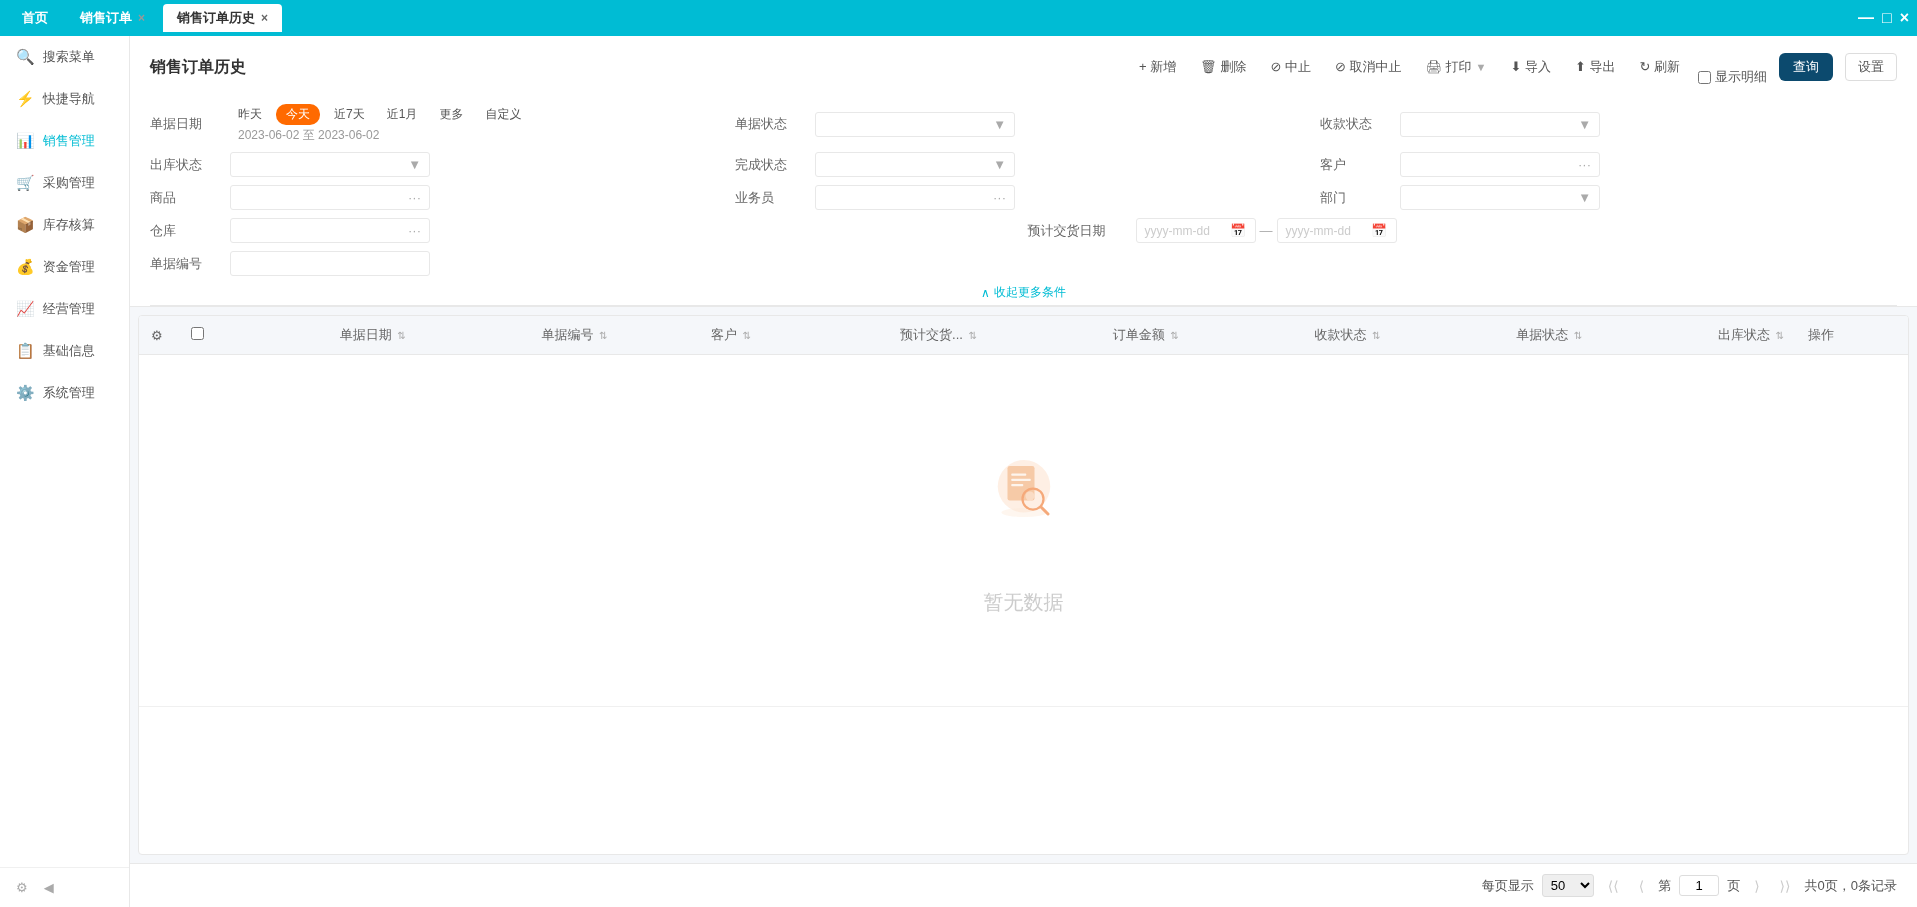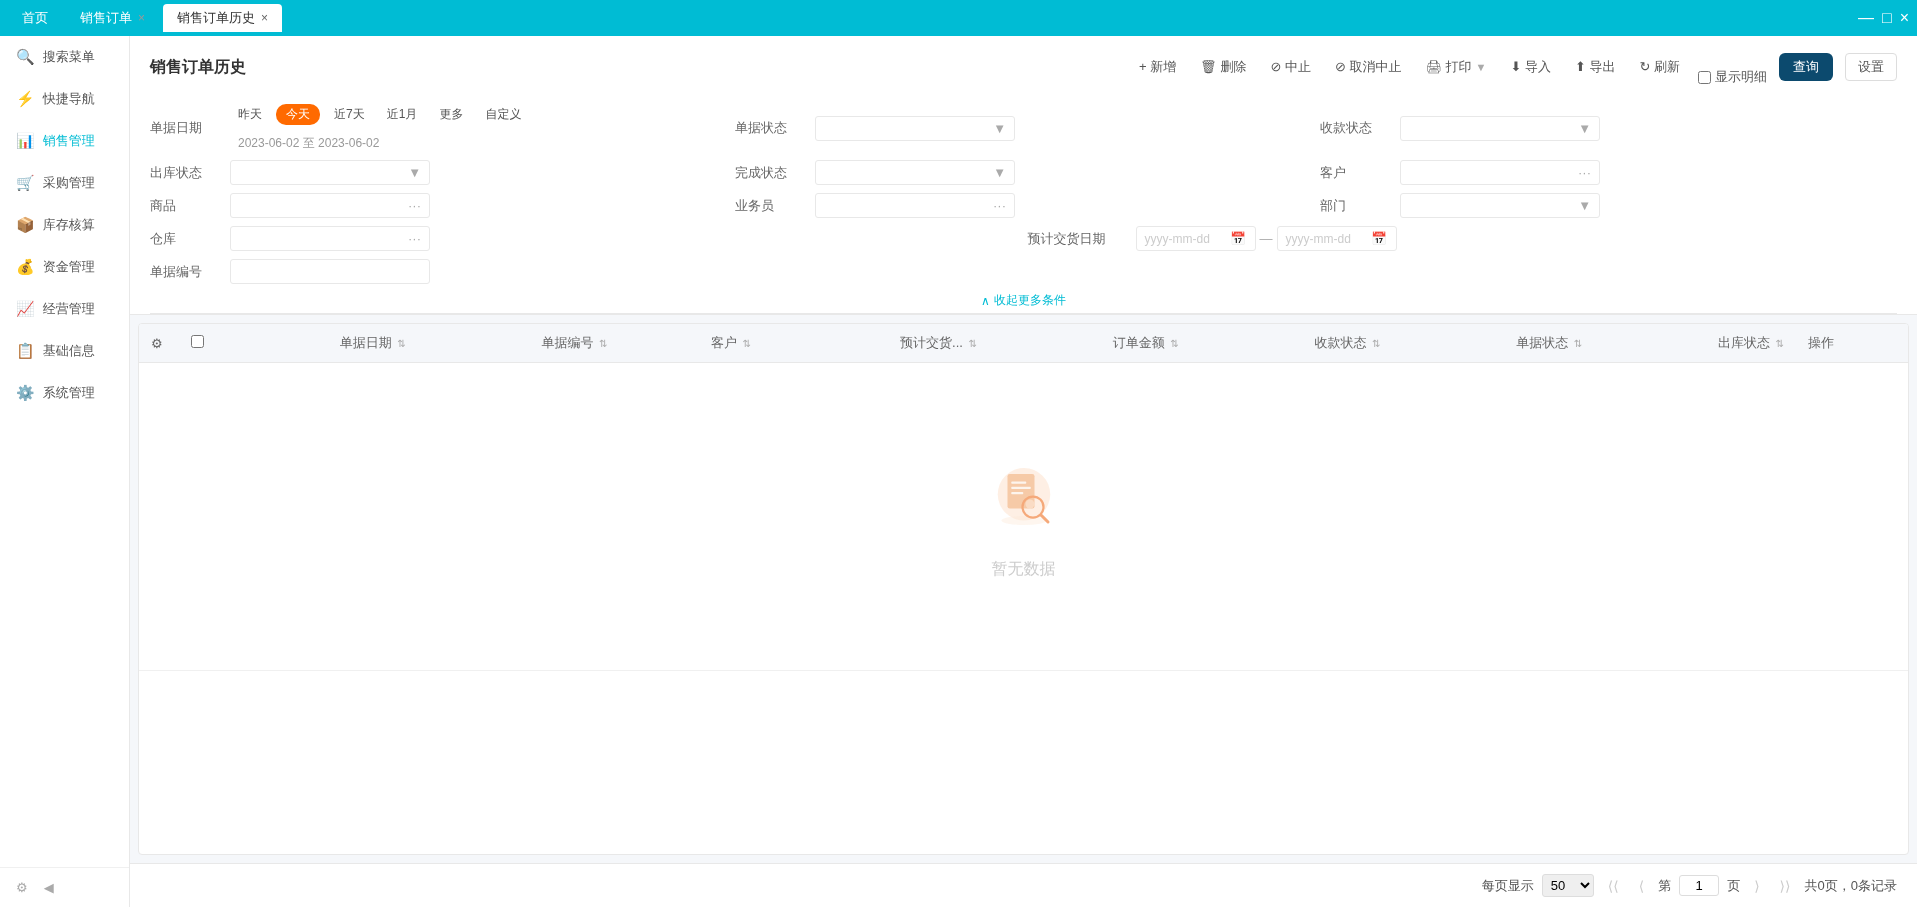--- a/index.html
+++ b/index.html
@@ -6,20 +6,21 @@
     body { font-family: 'Microsoft YaHei', Arial, sans-serif; font-size: 13px; background: #f5f5f5; color: #333; display: flex; flex-direction: column; height: 100vh; overflow: hidden; }
 
     
     .tab-bar {
       background: #00bcd4;
       display: flex;
       align-items: center;
       height: 36px;
       padding: 0 8px;
       flex-shrink: 0;
+      font-weight: bold;
     }
     .tab-item {
       display: flex;
       align-items: center;
       padding: 0 14px;
       height: 28px;
       border-radius: 4px 4px 0 0;
       cursor: pointer;
       color: #fff;
       font-size: 13px;
@@ -282,21 +283,22 @@
       justify-content: center;
       padding: 80px 0;
     }
     .empty-icon {
       width: 90px;
       height: 90px;
       margin-bottom: 16px;
     }
     .empty-text {
       color: #ccc;
-      font-size: 16px;
+      font-size: 20px;
+      margin-top: 38px;
     }
 
     
     .pagination {
       display: flex;
       align-items: center;
       justify-content: flex-end;
       padding: 10px 20px;
       background: #fff;
       border-top: 1px solid #e8e8e8;
@@ -441,21 +443,21 @@
           </div>
         </div>
       </div>
 
       <div class="filter-area" style="padding: 8px 0 0 0;">
 
         <div style="display: grid; grid-template-columns: 1fr 1fr 1fr; gap: 8px; margin-bottom: 8px; align-items: center;">
 
           <div class="filter-cell">
             <span class="filter-label">单据日期</span>
-            <div style="display: flex; flex-direction: column; gap: 10px;">
+            <div style="display: flex; flex-direction: column; gap: 2px;">
               <div class="date-shortcuts">
                 <span class="date-btn">昨天</span>
                 <span class="date-btn active">今天</span>
                 <span class="date-btn">近7天</span>
                 <span class="date-btn">近1月</span>
                 <span class="date-btn">更多</span>
                 <span class="date-btn">自定义</span>
               </div>
               <span class="date-range-text">2023-06-02 至 2023-06-02</span>
             </div>

